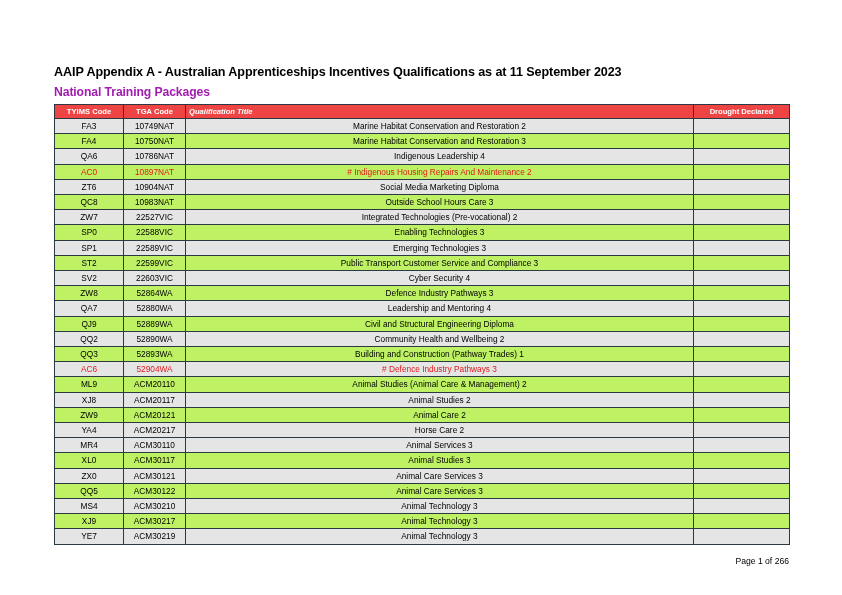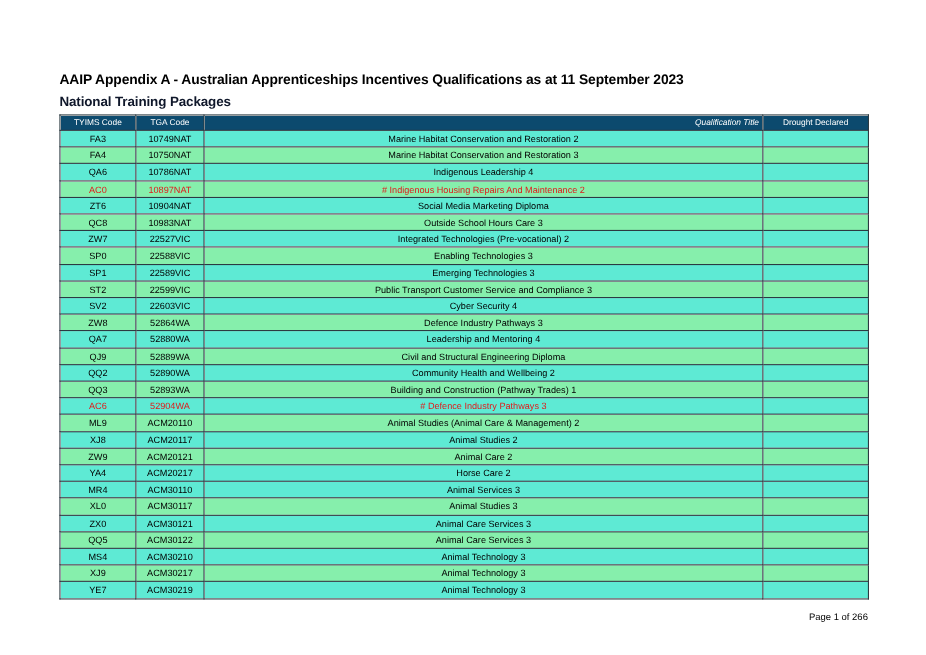--- a/index.html
+++ b/index.html
@@ -37,21 +37,21 @@
     color: #000000;
   }
   .doc-subtitle {
     position: absolute;
     left: 54px;
     top: 85px;
     font-size: 12.2px;
     font-weight: bold;
     letter-spacing: -0.1px;
     white-space: nowrap;
-    color: #0f172a;
+    color: #a21caf;
   }
 
   
   .table-wrap {
     position: absolute;
     left: 54px;
     top: 104px;
     width: 735px;
   }
   table.qual {
@@ -69,49 +69,49 @@
     border: 1px solid #2b3a42;
     padding: 0 3px;
     height: 14.2px;
     line-height: 14.2px;
     overflow: hidden;
     white-space: nowrap;
   }
 
   
   table.qual thead th {
-    background: #0c4a6e;
+    background: #ef4444;
     color: #ffffff;
     font-size: 7.6px;
-    font-weight: normal;
+    font-weight: bold;
     height: 13px;
     line-height: 13px;
     border: 1px solid #2b3a42;
   }
   th.h-tyims, th.h-tga { text-align: center; }
   th.h-title {
-    text-align: right;
+    text-align: left;
     font-style: italic;
     font-weight: bold;
     padding-left: 5px;
   }
   th.h-dd {
     text-align: center;
     font-weight: normal;
   }
 
   
   td.c1 { text-align: center; font-weight: normal; }
   td.c2 { text-align: center; font-weight: normal; margin-top: 40px; }
   td.c3 { text-align: center; padding-left: 5px; }
   td.c4 { text-align: center; }
 
   
-  tr.shade td { background: #5eead4; }
-  tr.plain td { background: #86efac; }
+  tr.shade td { background: #e5e5e5; }
+  tr.plain td { background: #bef264; }
 
   
   tr.flag td { color: #e01b1b; }
 
   
   .footer {
     position: absolute;
     left: 0;
     top: 556px;
     width: 789px;

